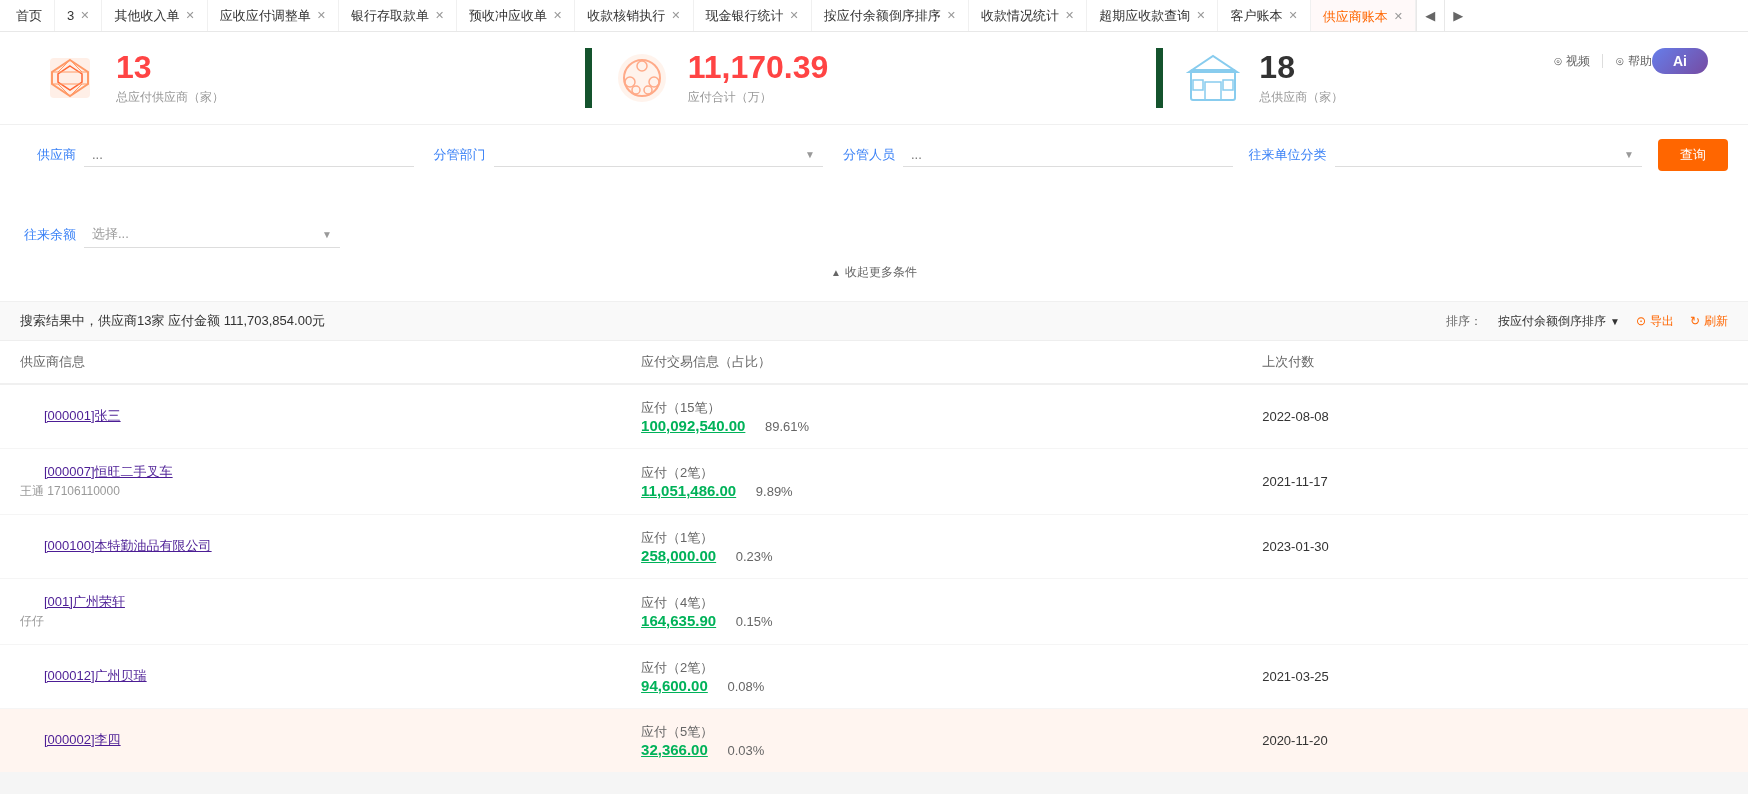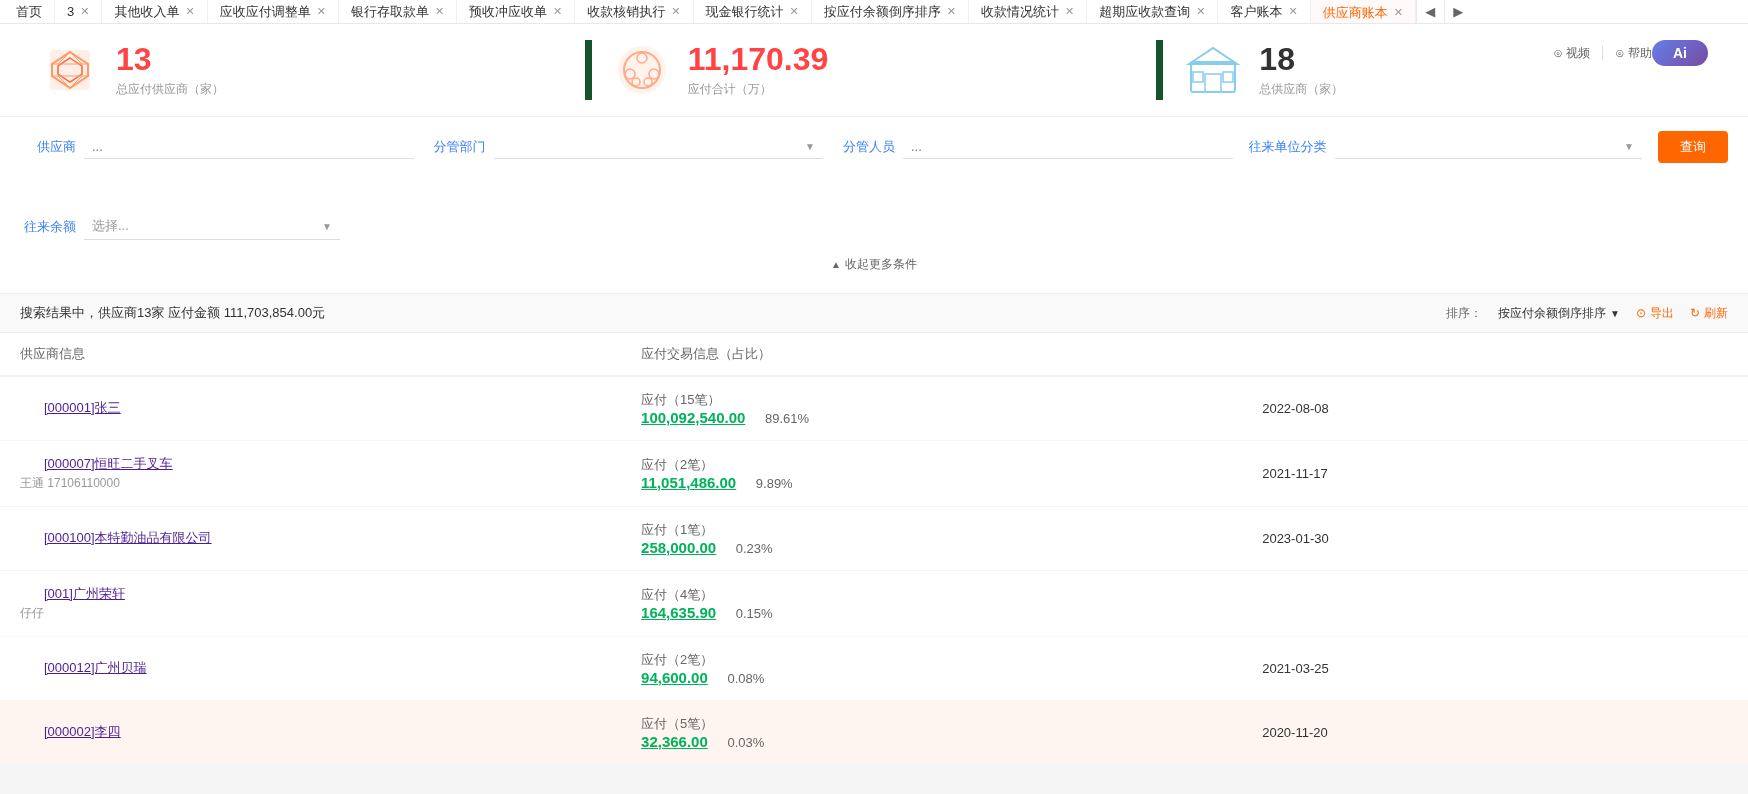--- a/index.html
+++ b/index.html
@@ -1,21 +1,21 @@
 <!DOCTYPE html>
 <html><head>
   <meta charset="utf-8">
   <style>
     * { margin: 0; padding: 0; box-sizing: border-box; }
     body { font-family: 'Microsoft YaHei', Arial, sans-serif; font-size: 13px; background: #f5f5f5; color: #333; width: 1748px; overflow-x: hidden; }
 
     
     .top-nav {
       display: flex; align-items: center; background: #fff; border-bottom: 1px solid #e8e8e8;
-      height: 24px; padding: 0 4px; overflow: hidden;
+      height: 32px; padding: 0 4px; overflow: hidden;
     }
     .nav-tab {
       display: flex; align-items: center; padding: 0 12px; height: 36px; white-space: nowrap;
       font-size: 13px; color: #333; cursor: pointer; border-right: 1px solid #f0f0f0;
       background: #fff; position: relative;
     }
     .nav-tab.active { background: #fff9f9; color: #ff6600; border-top: 2px solid #ff6600; }
     .nav-tab .close-btn { margin-left: 6px; color: #999; font-size: 11px; cursor: pointer; }
     .nav-arrow { width: 28px; height: 36px; display: flex; align-items: center; justify-content: center; cursor: pointer; border-left: 1px solid #e8e8e8; color: #666; }
 
@@ -305,20 +305,21 @@
       <span>刷新</span>
     </div>
   </div>
 </div>
 
 <div class="main-table">
 
   <div class="table-header">
     <div>供应商信息</div>
     <div>应付交易信息（占比）</div>
+    <div>上次付数</div>
   </div>
 
   <div class="table-row">
     <div>
       <div class="supplier-link">[000001]张三</div>
       <div class="supplier-contact"></div>
     </div>
     <div>
       <div class="payable-label">应付（15笔）</div>
       <span class="payable-amount">100,092,540.00</span>

